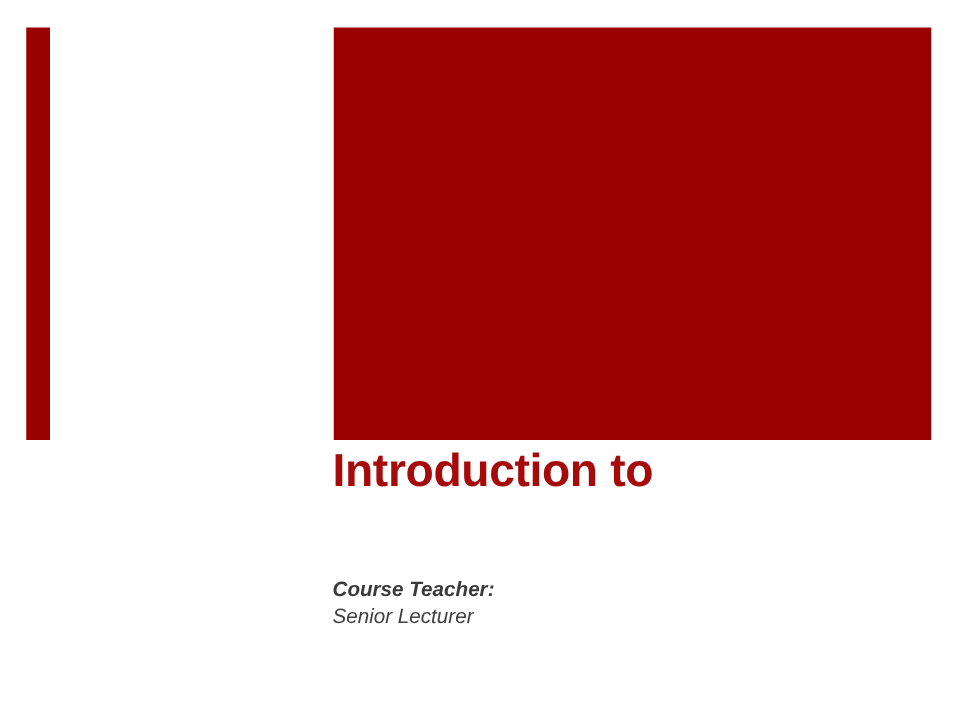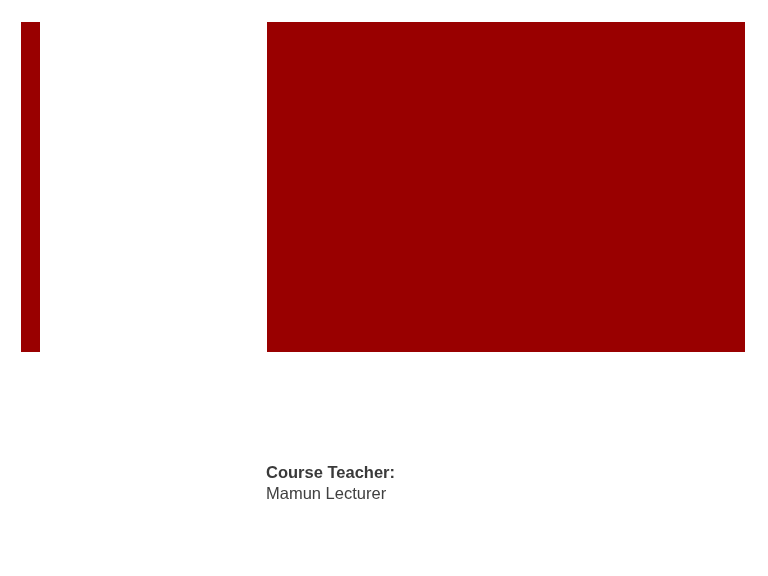--- a/index.html
+++ b/index.html
@@ -63,36 +63,38 @@
     left: 266px;
     top: 462px;
     width: 480px;
     color: #404040;
     font-size: 16.5px;
     line-height: 21px;
   }
   .subtitle-line {
     display: block;
     white-space: nowrap;
+    font-style: italic;
   }
   .subtitle-line.is-bold {
     font-weight: bold;
     color: #3A3A3A;
   }
 </style>
 </head>
 <body>
 
 <div class="slide">
 
   <div class="accent-bar"></div>
 
   <div class="hero-block"></div>
 
   <div class="title">
+    <span class="title-line">Introduction to</span>
   </div>
 
   <div class="subtitle">
     <span class="subtitle-line is-bold">Course Teacher:</span>
-    <span class="subtitle-line">Mamun Lecturer</span>
+    <span class="subtitle-line">Senior Lecturer</span>
   </div>
 
 </div>
 
 </body></html>

